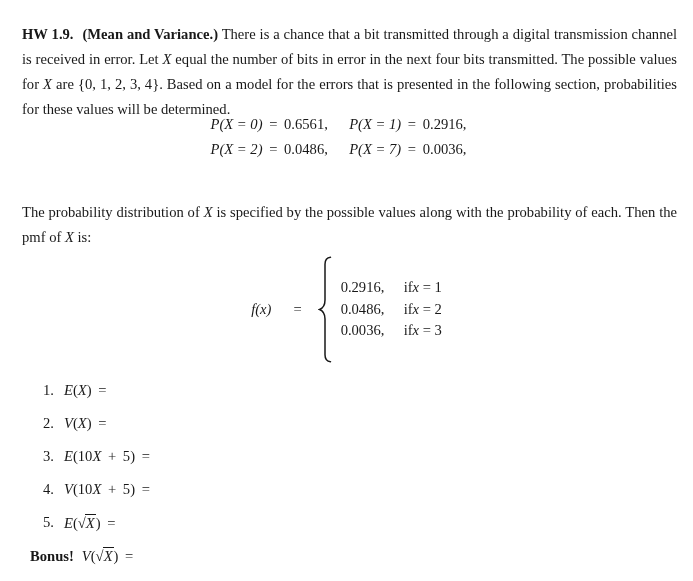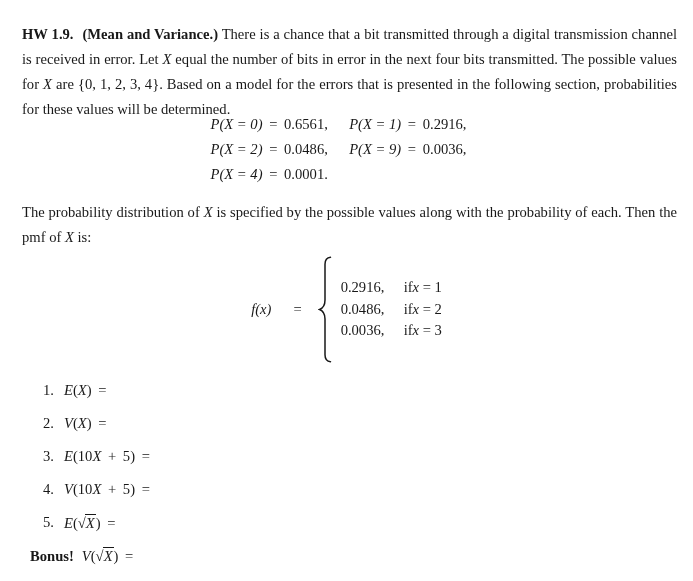--- a/index.html
+++ b/index.html
@@ -175,30 +175,23 @@
         <span class="op">=</span>
         <span>0.2916,</span>
       </span>
     </span>
     <span class="eqrow">
       <span class="inner">
         <span class="mi">P(X = 2)</span>
         <span class="op">=</span>
         <span>0.0486,</span>
         <span class="eqsep"></span>
-        <span class="mi">P(X = 9)</span>
+        <span class="mi">P(X = 7)</span>
         <span class="op">=</span>
         <span>0.0036,</span>
-      </span>
-    </span>
-    <span class="eqrow">
-      <span class="inner">
-        <span class="mi">P(X = 4)</span>
-        <span class="op">=</span>
-        <span>0.0001.</span>
       </span>
     </span>
   </div>
 
   <div class="para p2">
     <span>The probability distribution of</span>
     <span class="mi">X</span>
     <span>is specified by the possible values along with the probability of each. Then the pmf of</span>
     <span class="mi">X</span>
     <span>is:</span>

